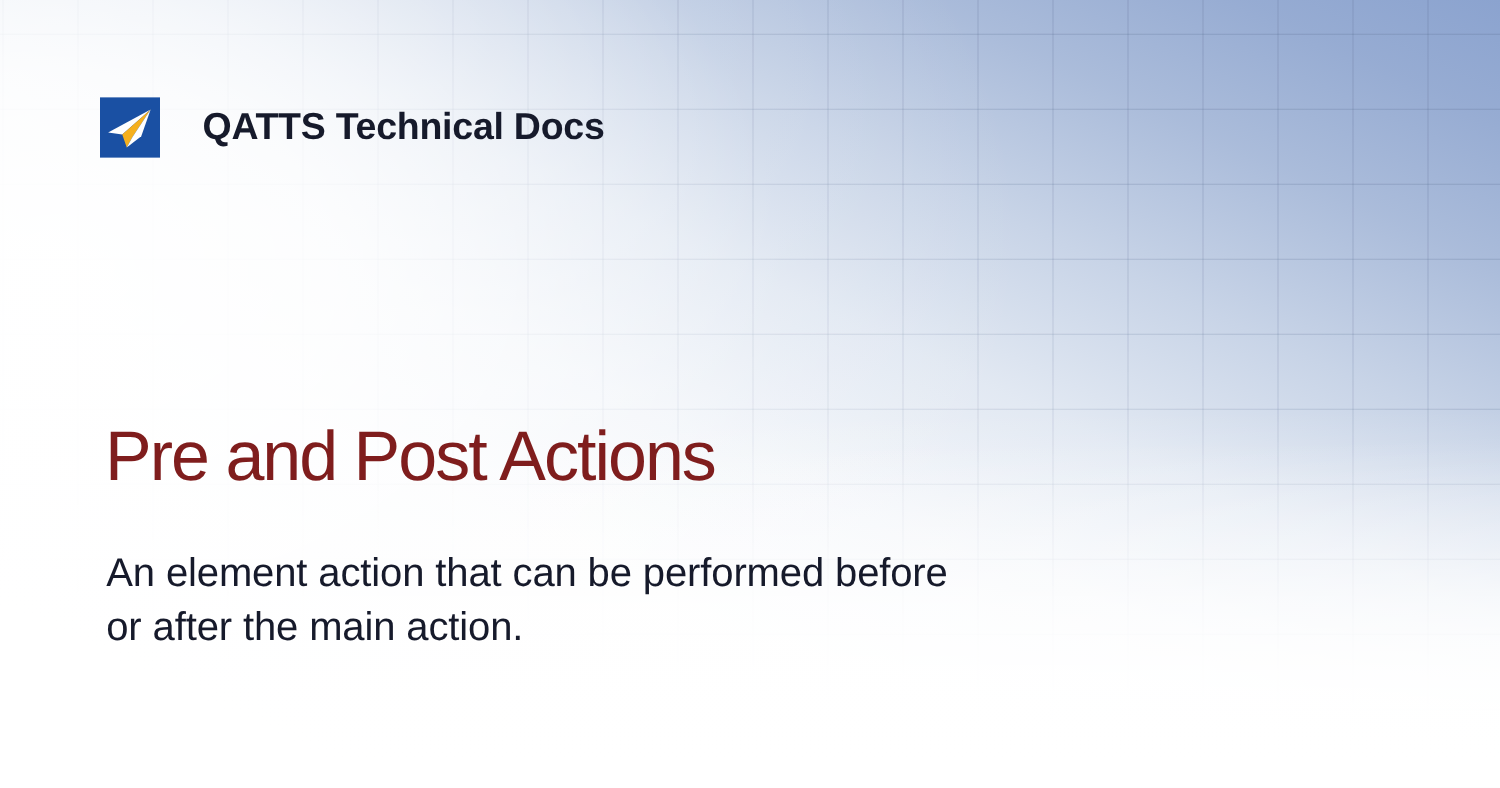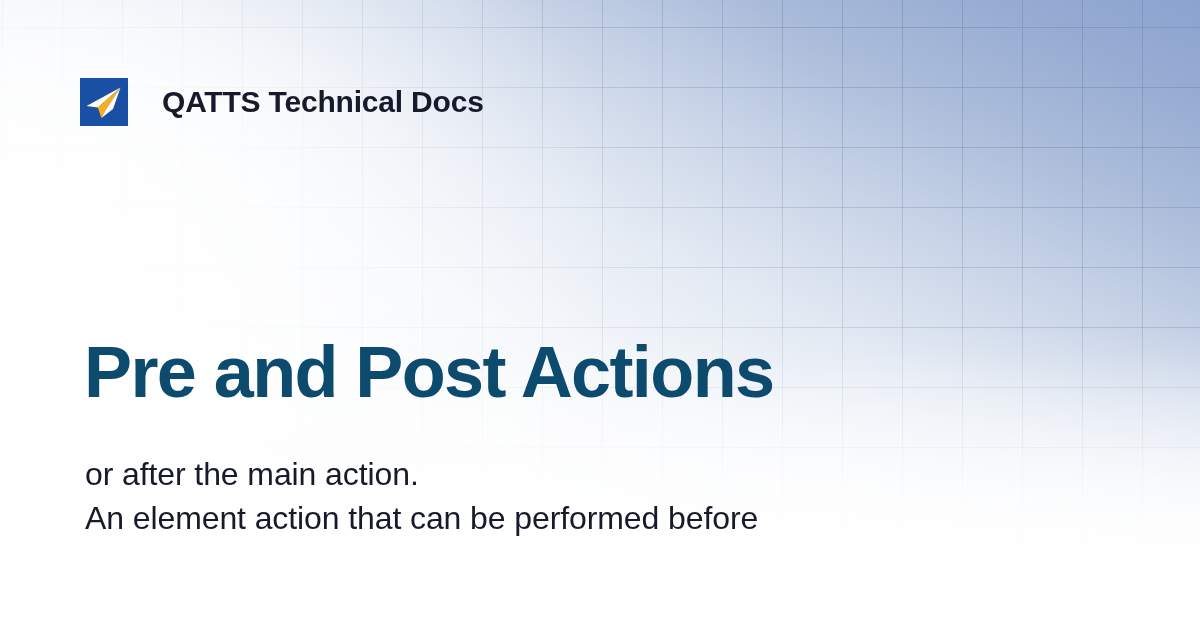--- a/index.html
+++ b/index.html
@@ -128,23 +128,23 @@
   }
 
   
   .hero {
     position:absolute;
     left:84px;
     top:336px;
     width:1040px;
   }
   .hero-title {
-    font-size:72px;
-    font-weight:bold;
-    color:#0c4a6e;
+    font-size:56px;
+    font-weight:normal;
+    color:#7f1d1d;
     letter-spacing:-1.6px;
     line-height:1.02;
     white-space:nowrap;
   }
   .hero-subtitle {
     margin-top:44px;
     margin-left:1px;
     font-size:32px;
     font-weight:normal;
     color:#161a2b;
@@ -173,18 +173,18 @@
         <path d="M40.5 9.5 L17.8 29.6 L21.4 40.0 L26.0 31.5 Z" fill="#f5b01e"></path>
         <path d="M40.5 9.5 L26.0 31.5 L21.4 40.0 L33.0 31.0 Z" fill="#ffffff"></path>
       </svg>
     </span>
     <span class="brand-title">QATTS Technical Docs</span>
   </div>
 
   <div class="hero">
     <h1 class="hero-title">Pre and Post Actions</h1>
     <p class="hero-subtitle">
+      <span class="line">An element action that can be performed before</span>
       <span class="line">or after the main action.</span>
-      <span class="line">An element action that can be performed before</span>
     </p>
   </div>
 
 </div>
 
 </body></html>

